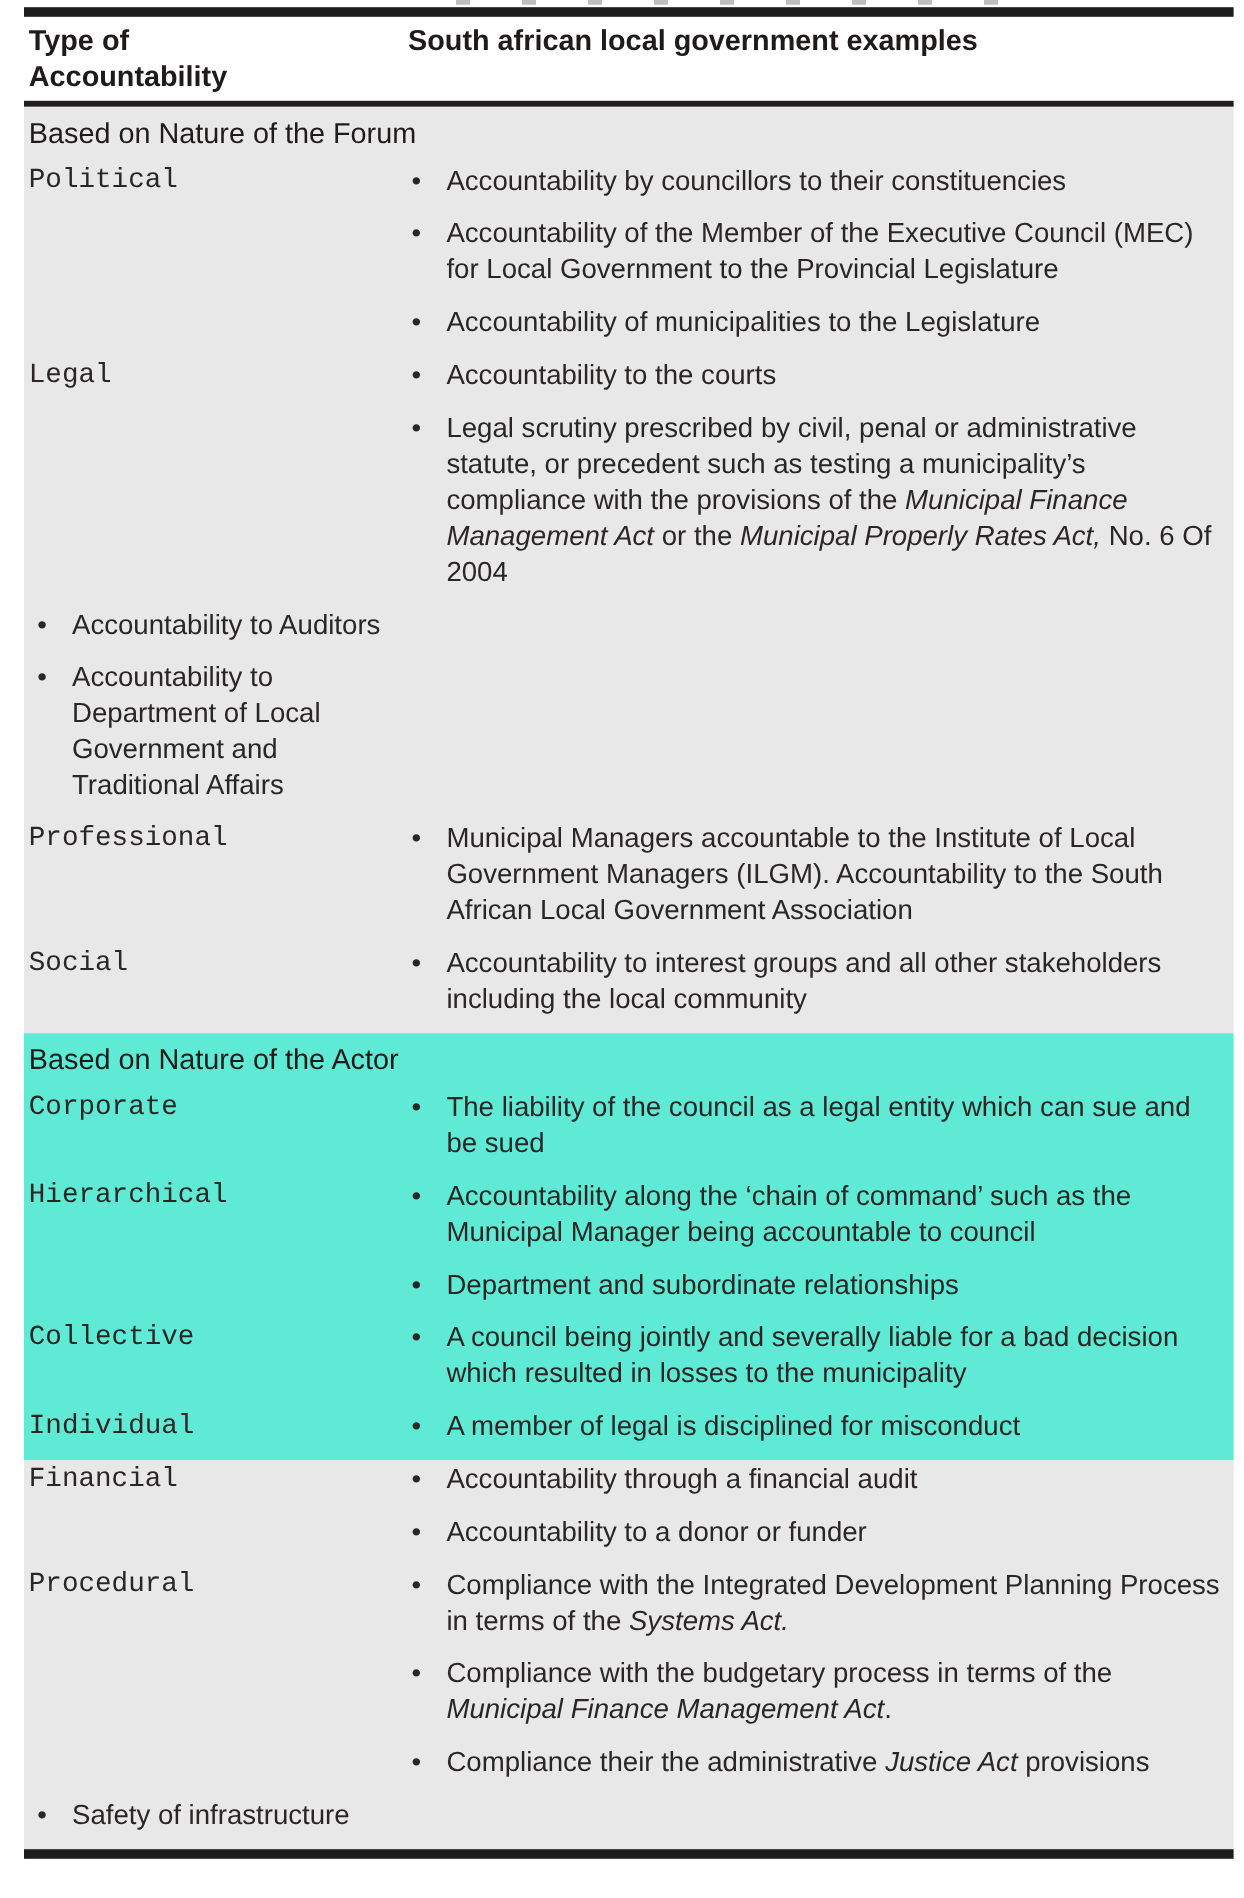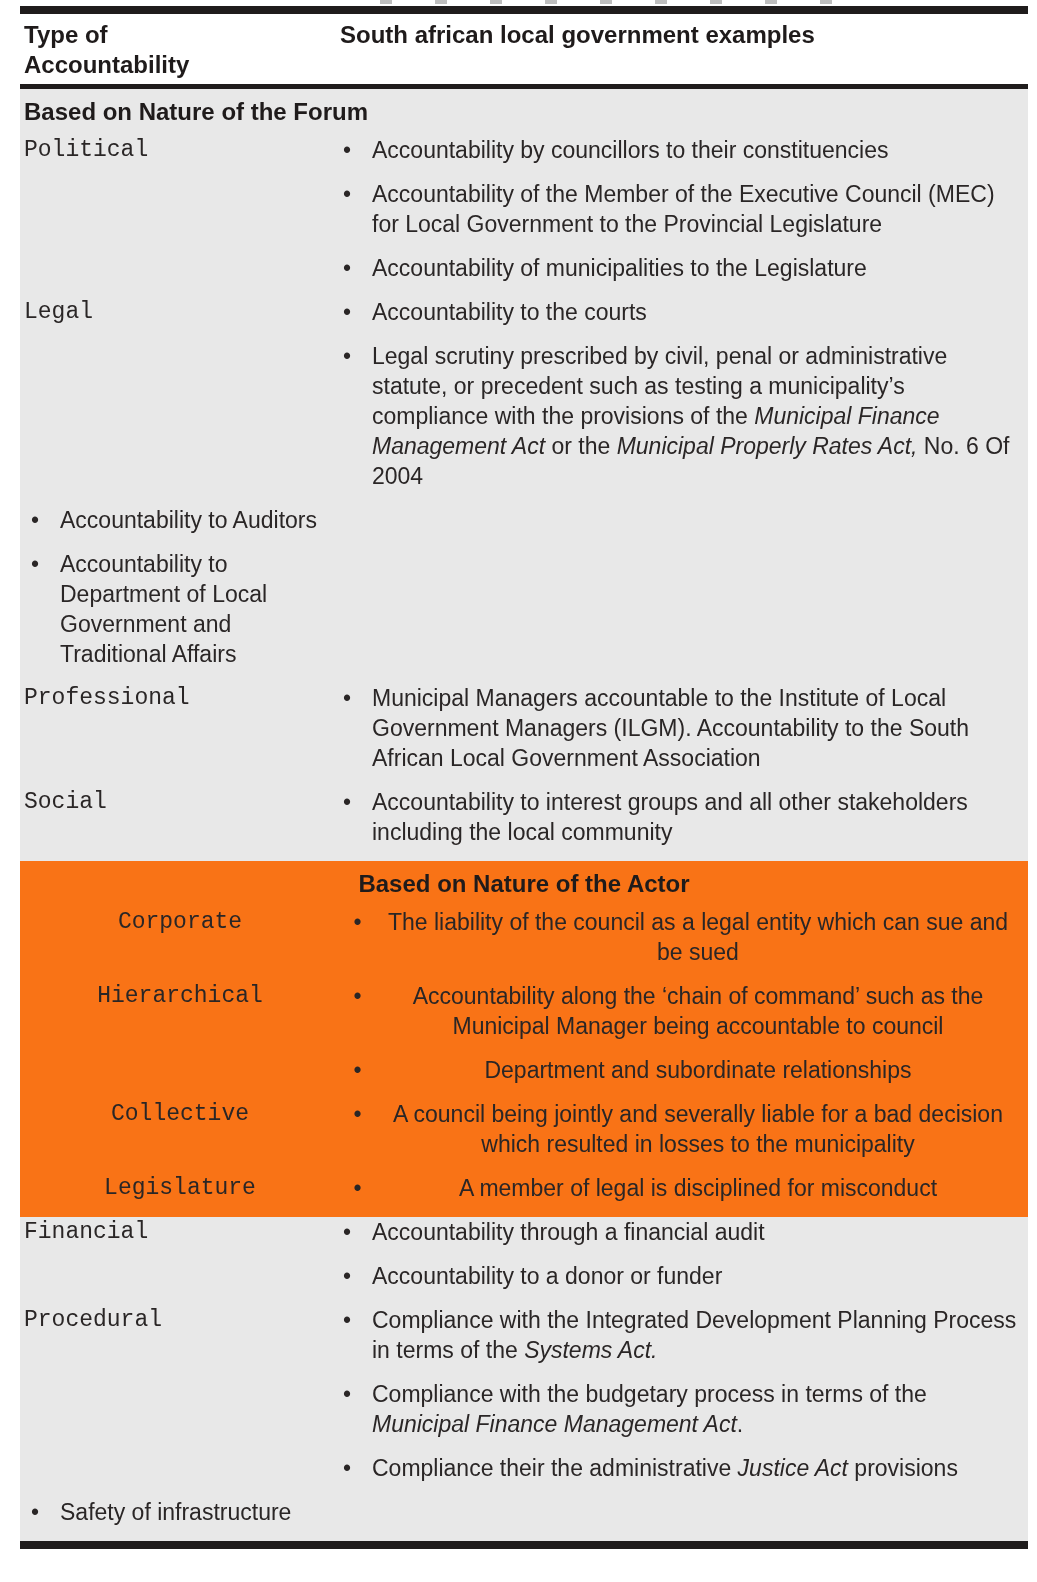--- a/index.html
+++ b/index.html
@@ -20,22 +20,22 @@
     position:absolute;top:0;left:380px;width:460px;height:4px;
     background:repeating-linear-gradient(90deg,#6f6f6f 0 12px,transparent 12px 55px);
     opacity:.45;
   }
   .rule-thick{height:8px;background:var(--rule);}
   .rule-mid{height:5px;background:var(--rule);}
   .thead{display:grid;grid-template-columns:316px 1fr;padding:6px 0 4px 4px;}
   .th{font-weight:bold;font-size:24px;line-height:30px;color:var(--text-strong);white-space:pre-line;}
   .section{padding-left:4px;padding-right:4px;}
   .section.shaded{background:var(--shade);}
-  .section.plain{background:#f97316;text-align:center;}
-  .section-title{font-weight:bold;font-size:24px;line-height:30px;color:var(--text-strong);padding:8px 0;}
+  .section.plain{background:#5eead4;}
+  .section-title{font-weight:normal;font-size:24px;line-height:30px;color:var(--text-strong);padding:8px 0;}
   .row{display:grid;grid-template-columns:312px 1fr;}
   .type-cell{font-size:23px;line-height:30px;font-family:Liberation Mono, monospace;}
   .bullet-item{display:grid;grid-template-columns:36px 1fr;margin-bottom:14px;font-size:23px;line-height:30px;}
   .bullet{padding-left:7px;color:var(--text);}
   .bullet-text em{font-style:italic;}
 </style>
 </head>
 <body>
 
 <div class="page">
@@ -138,21 +138,21 @@
         <div class="row">
           <div class="type-cell">Collective</div>
           <div>
             <div class="bullet-item">
               <span class="bullet">•</span>
               <span class="bullet-text"><span>A council being jointly and severally liable for a bad decision which resulted in losses to the municipality</span></span>
             </div>
           </div>
         </div>
         <div class="row">
-          <div class="type-cell">Legislature</div>
+          <div class="type-cell">Individual</div>
           <div>
             <div class="bullet-item">
               <span class="bullet">•</span>
               <span class="bullet-text"><span>A member of legal is disciplined for misconduct</span></span>
             </div>
           </div>
         </div>
       </section>
       <section class="section shaded">
         <div class="row">

